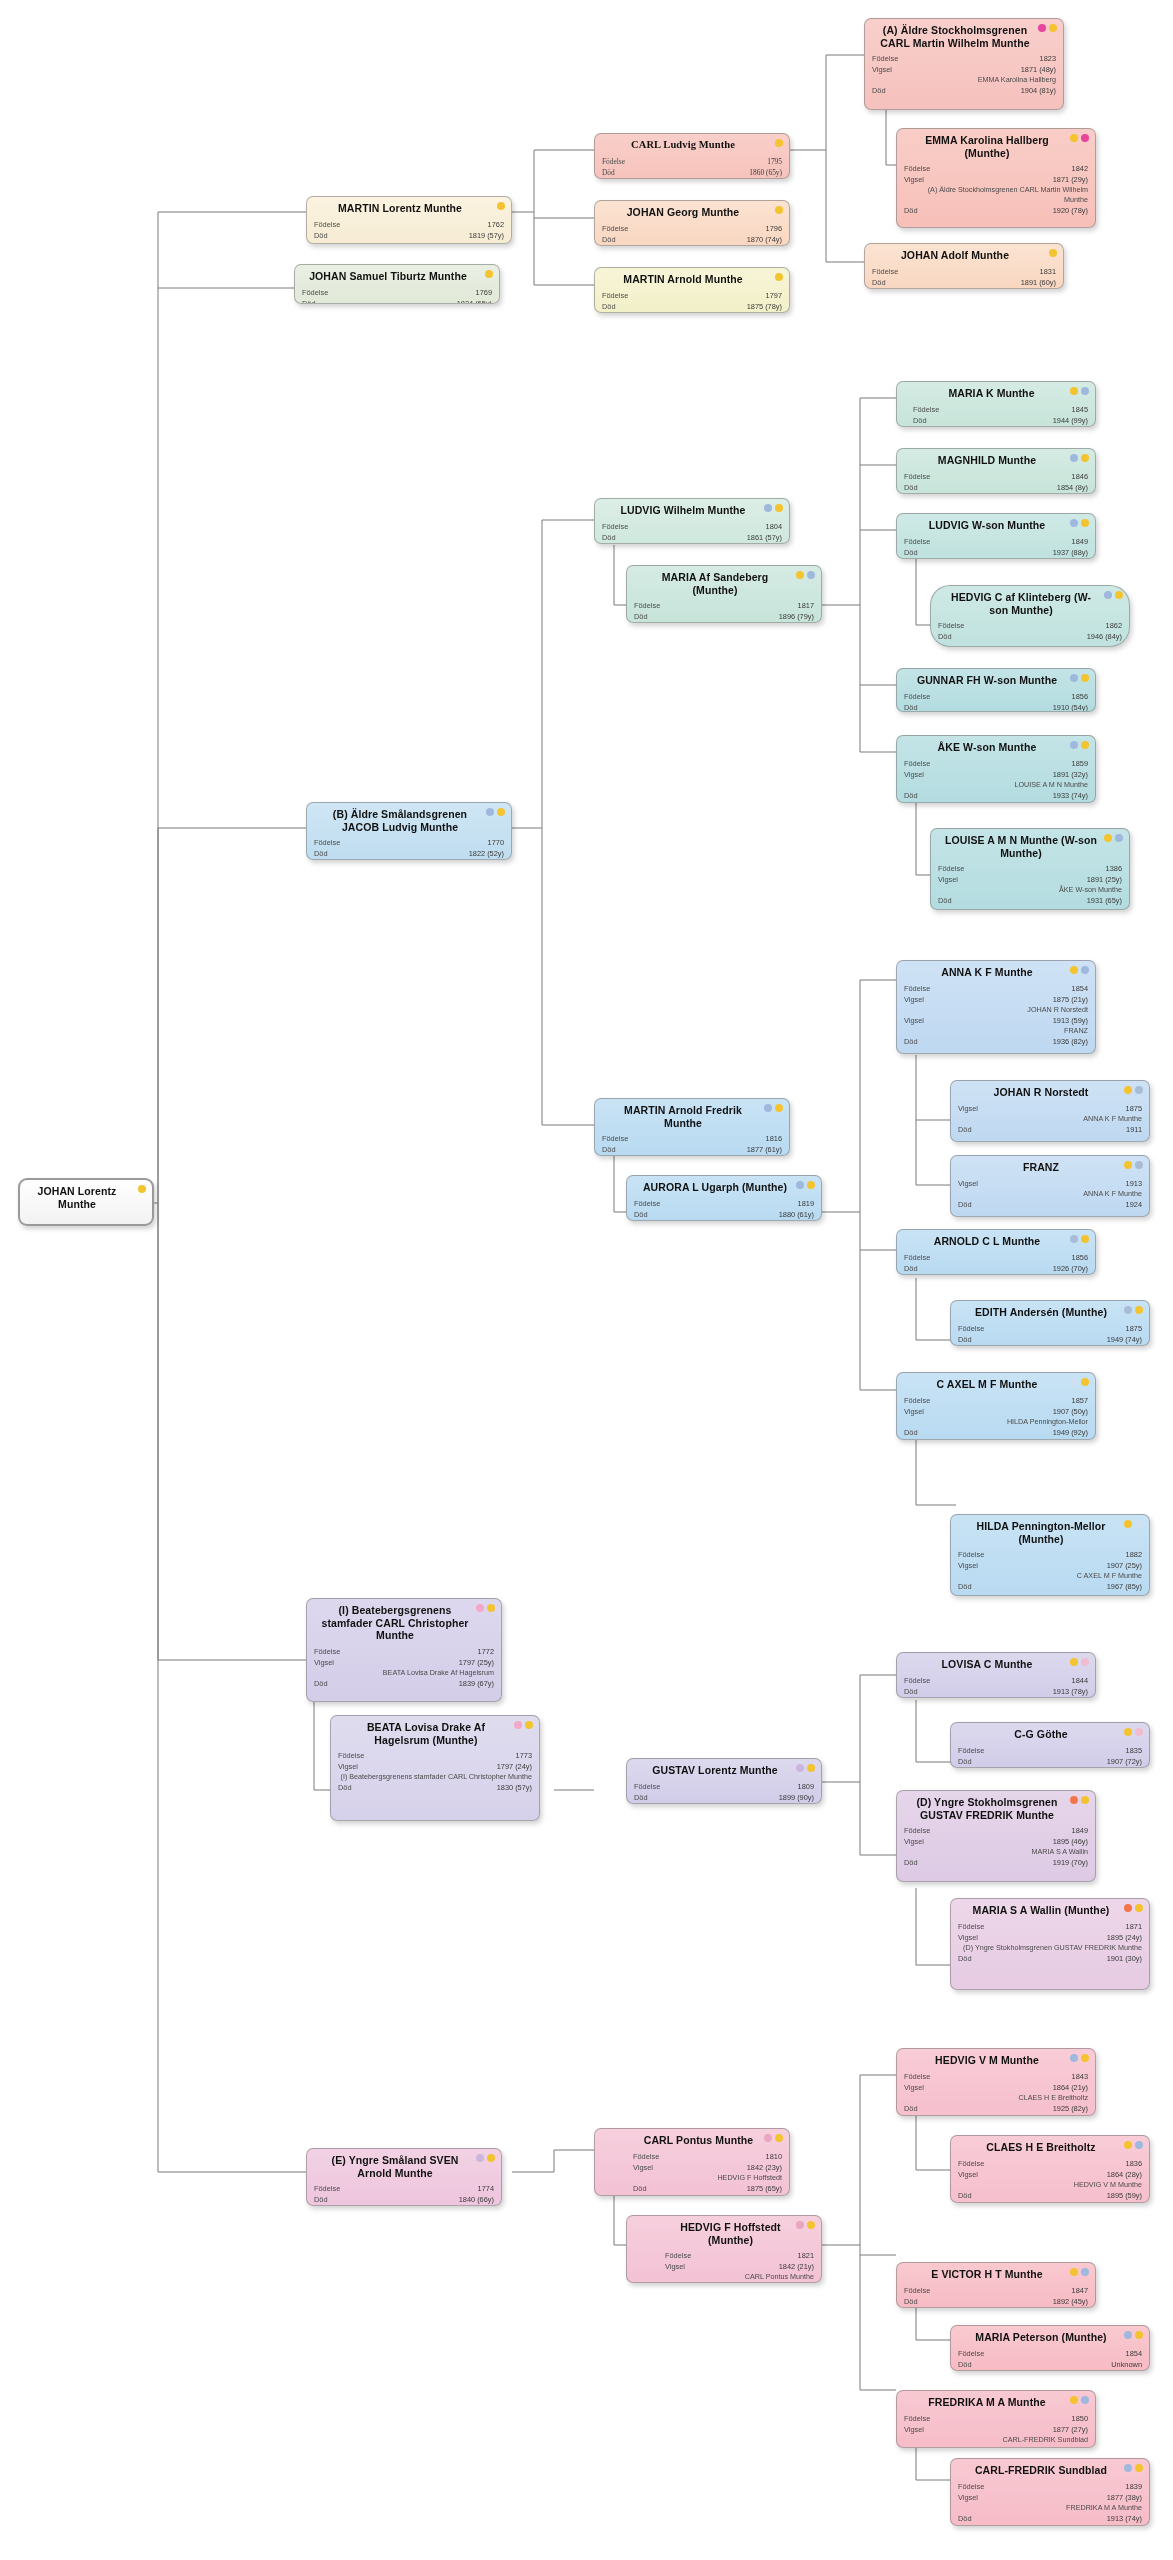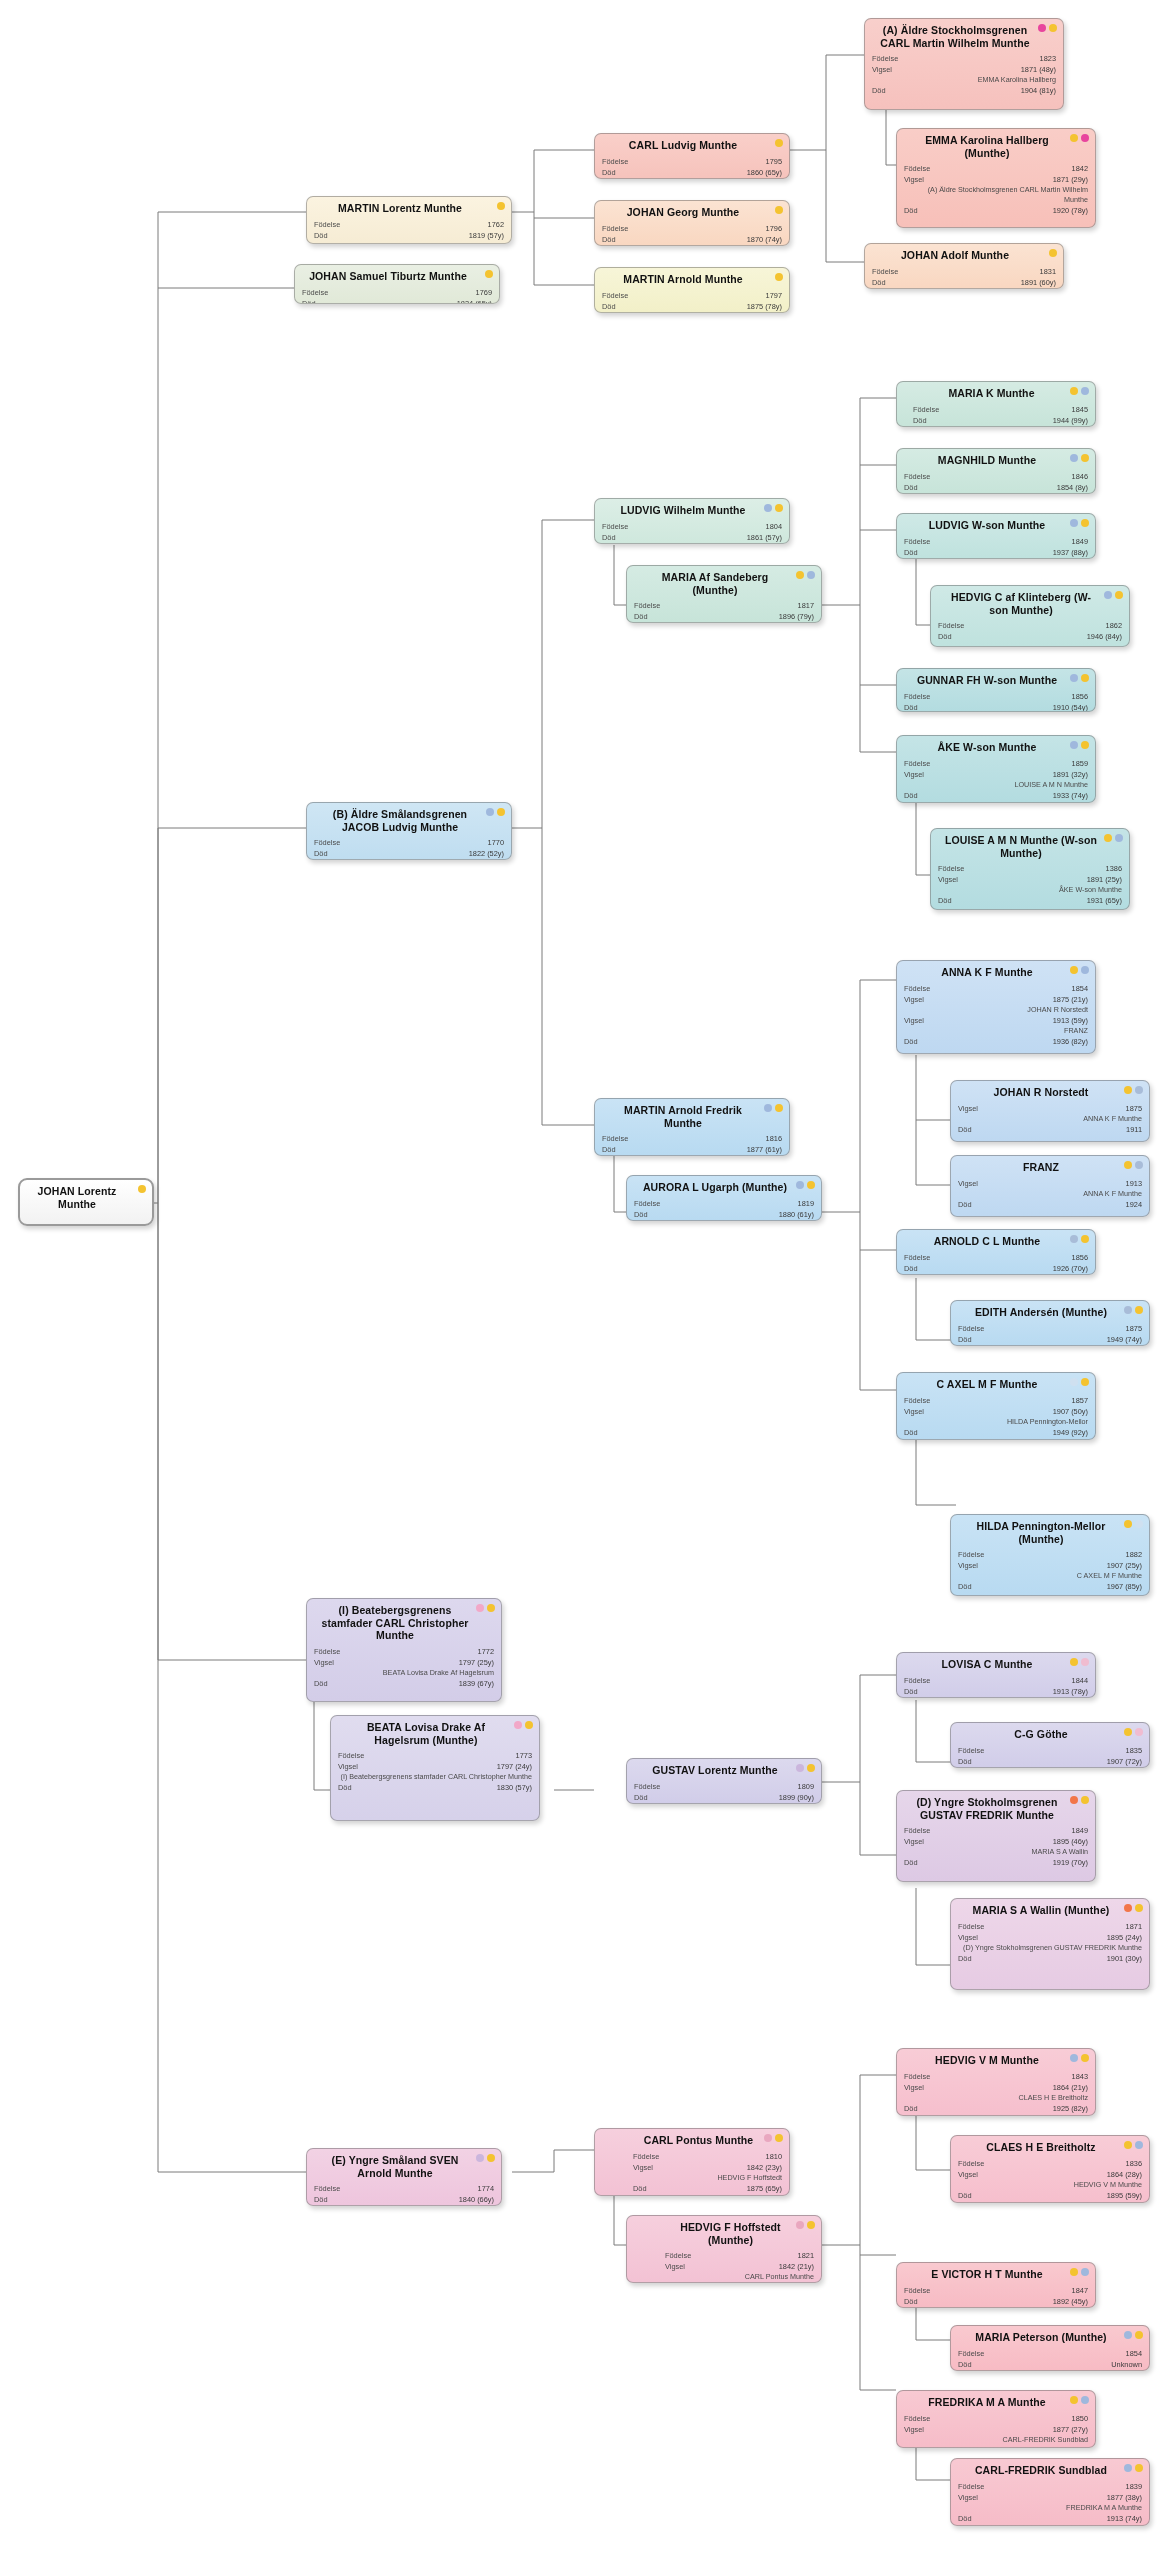--- a/index.html
+++ b/index.html
@@ -27,21 +27,21 @@
   .dot{width:8px;height:8px;border-radius:50%;display:block;}
   .rows{margin-top:2px;}
   .row{display:flex; justify-content:space-between; align-items:baseline; line-height:11px;}
   .row .lbl{font-size:7.4px;color:#4a4a4a;white-space:nowrap;}
   .row .val{font-size:7.4px;color:#3a3a3a;text-align:right;white-space:nowrap;}
   .sub{font-size:7.2px;color:#4a4a4a;text-align:right;line-height:10px;display:block;}
   
   .c-root{background:linear-gradient(#ffffff,#f2f2f2);border:2px solid #9a9a9a;border-radius:9px;}
   .c-cream{background:linear-gradient(#fbf3e0,#f6ecd4);}
   .c-sage{background:linear-gradient(#e9efe3,#e1e9d8);}
-  .c-salmon{background:linear-gradient(#f9cfc9,#f6c3bc);}
+  .c-salmon{background:linear-gradient(#f9cfc9,#f6c3bc);font-family:Liberation Serif, serif;}
   .c-peach{background:linear-gradient(#fbe3d2,#f9d7c1);}
   .c-lemon{background:linear-gradient(#f7f5d8,#f2f0c8);}
   .c-pinkA{background:linear-gradient(#f8cfcb,#f6c1bd);}
   .c-pinkB{background:linear-gradient(#f9cdc7,#f7c0b9);}
   .c-mint{background:linear-gradient(#dceee6,#cfe8dd);}
   .c-mint2{background:linear-gradient(#d5ebe3,#c7e4d9);}
   .c-teal{background:linear-gradient(#cfe9e6,#bfe2de);}
   .c-teal2{background:linear-gradient(#c4e4e6,#b3dce0);}
   .c-sky{background:linear-gradient(#cfe6f4,#bfddf0);}
   .c-sky2{background:linear-gradient(#c9e3f5,#b8daf1);}
@@ -439,21 +439,21 @@
           <span class="lbl">Födelse</span>
           <span class="val">1849</span>
         </div>
       <div class="row">
           <span class="lbl">Död</span>
           <span class="val">1937 (88y)</span>
         </div>
     </div>
   </div>
 
-  <div class="node c-teal" style="left:930px;top:585px;width:200px;height:62px;">
+  <div class="node c-teal" style="left:930px;top:585px;width:200px;height:62px;border-radius:20px;">
     <div class="dots">
         <span class="dot" style="background:#9fb8dd"></span>
         <span class="dot" style="background:#f4c330"></span>
       </div>
     <div class="title">HEDVIG C af Klinteberg (W-son Munthe)</div>
     <div class="rows">
       <div class="row">
           <span class="lbl">Födelse</span>
           <span class="val">1862</span>
         </div>

